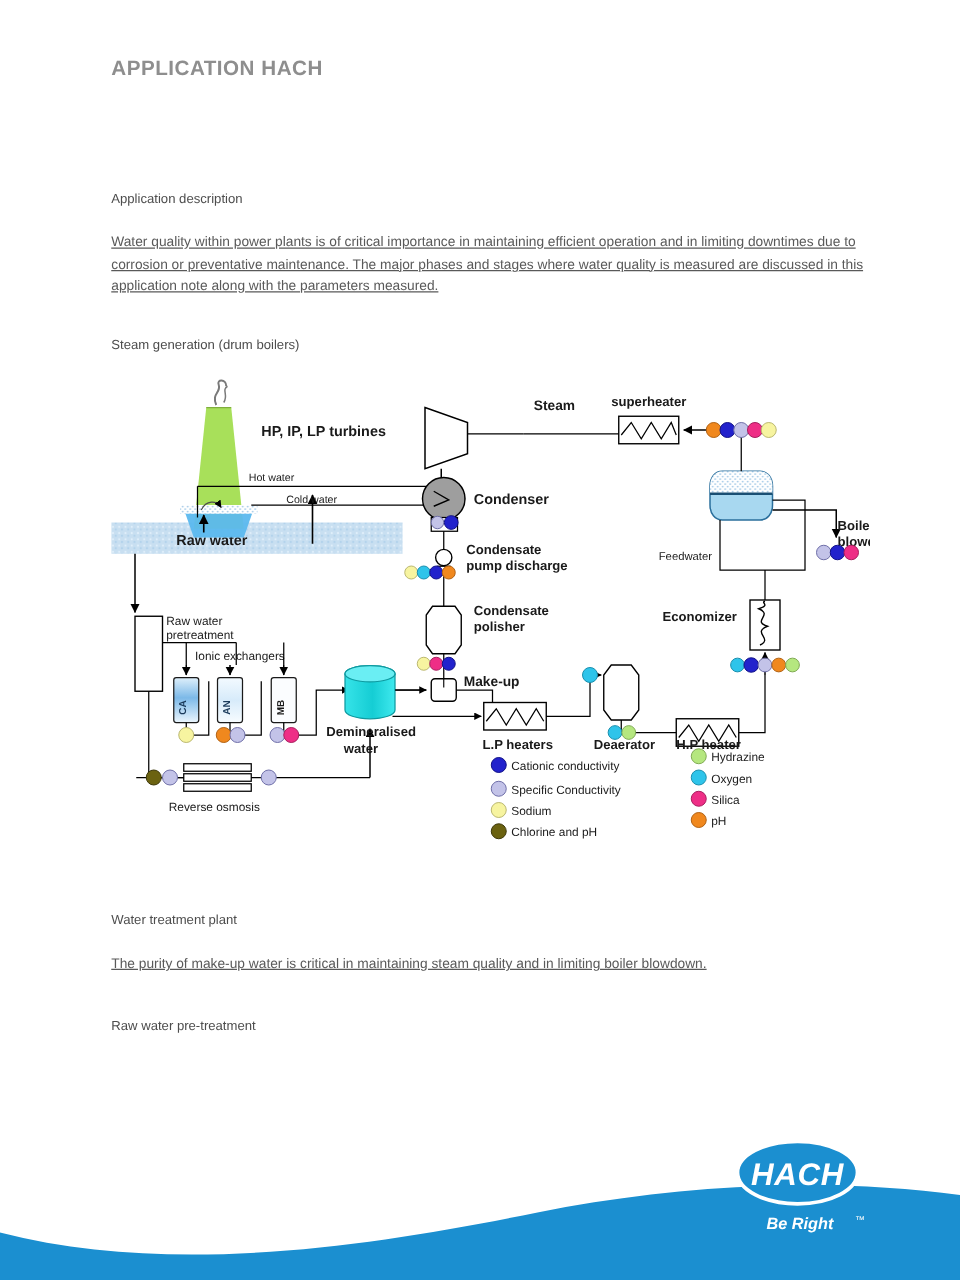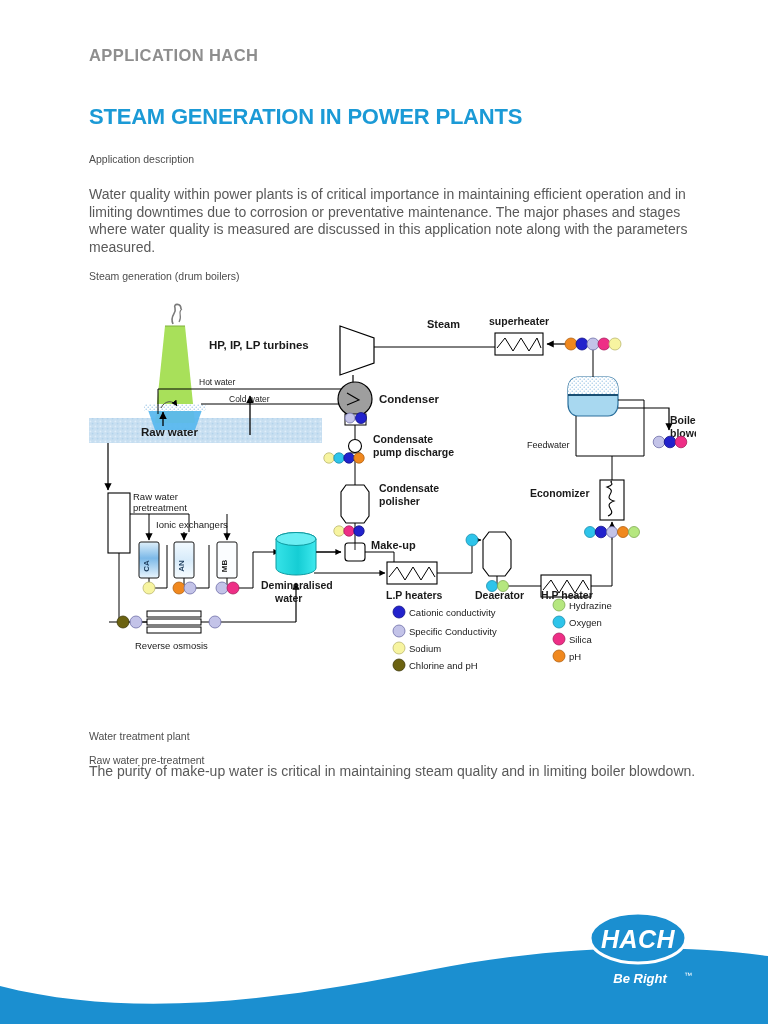--- a/index.html
+++ b/index.html
@@ -18,21 +18,21 @@
   }
   .maintitle{
     position:absolute;left:89px;top:104px;
     font-size:22px;font-weight:bold;letter-spacing:-.2px;
     color:#1b9ad6;
   }
   .h3{
     position:absolute;font-size:10.5px;font-weight:normal;color:#4d4d4d;
   }
   .body-p{
-    position:absolute;font-size:14px;color:#595959;line-height:17.6px;
+    position:absolute;font-size:11px;color:#595959;line-height:17.6px;text-decoration:underline;
   }
 
   
   .diagram{
     position:absolute;left:89px;top:300px;width:607px;height:382px;
     background:#ffffff;
   }
   .diagram svg{display:block;}
 
   
@@ -40,21 +40,20 @@
   .footer svg{display:block;}
 
   .logo-wrap{position:absolute;right:52px;bottom:22px;width:140px;height:92px;}
 </style>
 </head>
 <body>
 
 <div class="page">
 
   <div class="eyebrow">APPLICATION HACH</div>
-  <div class="maintitle">STEAM GENERATION IN POWER PLANTS</div>
 
   <div class="h3" style="left:89px;top:153px;">Application description</div>
   <div class="body-p" style="left:89px;top:186px;width:618px;">Water quality within power plants is of critical importance in maintaining efficient operation and in limiting downtimes due to corrosion or preventative maintenance.  The major phases and stages where water quality is measured are discussed in this application note along with the parameters measured.</div>
 
   <div class="h3" style="left:89px;top:270px;">Steam generation (drum boilers)</div>
 
   <div class="diagram">
     <svg width="607" height="382" viewBox="0 0 607 382" xmlns="http://www.w3.org/2000/svg" font-family="Liberation Sans, sans-serif">
       <defs>
         <marker id="arr" markerWidth="7" markerHeight="7" refX="5.6" refY="3" orient="auto">
@@ -349,21 +348,21 @@
           <circle cx="470" cy="356" r="6" fill="#f0881e" stroke="#b26213" stroke-width=".8"></circle>
           <text x="480" y="360" font-size="9.5" fill="#1a1a1a">pH</text>
         </g>
       </g>
     </svg>
   </div>
 
   <div class="h3" style="left:89px;top:730px;">Water treatment plant</div>
   <div class="body-p" style="left:89px;top:763px;width:618px;">The purity of make-up water is critical in maintaining steam quality and in limiting boiler blowdown.</div>
 
-  <div class="h3" style="left:89px;top:754px;">Raw water pre-treatment</div>
+  <div class="h3" style="left:89px;top:815px;">Raw water pre-treatment</div>
 
   <div class="footer">
     <svg width="768" height="134" viewBox="0 0 768 134" xmlns="http://www.w3.org/2000/svg">
       <path d="M0,96 C140,132 300,106 430,80 C545,57 665,52 768,66 L768,134 L0,134 Z" fill="#1b8fd0"></path>
     </svg>
   </div>
 
   <div class="logo-wrap">
     <svg width="140" height="92" viewBox="0 0 140 92" xmlns="http://www.w3.org/2000/svg" font-family="Liberation Sans, sans-serif">
       <ellipse cx="62" cy="28" rx="48" ry="25" fill="#1b8fd0" stroke="#ffffff" stroke-width="3"></ellipse>

